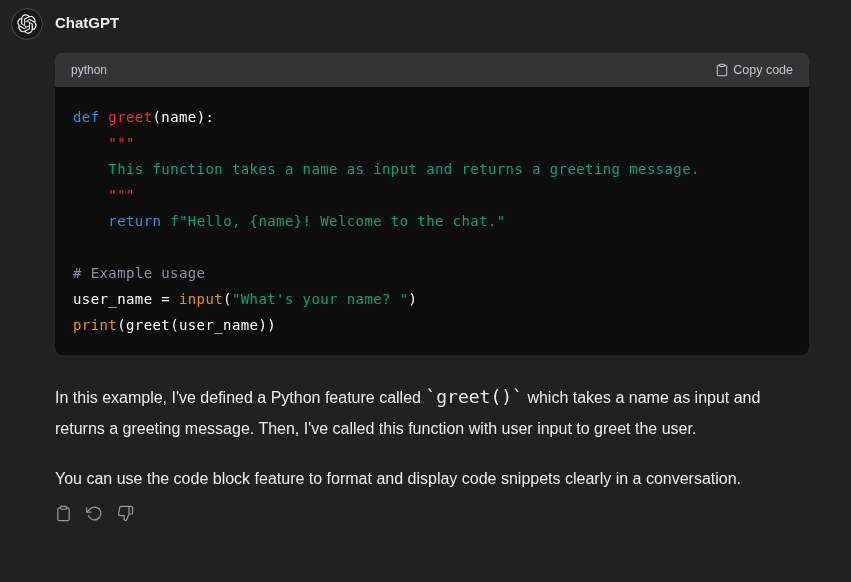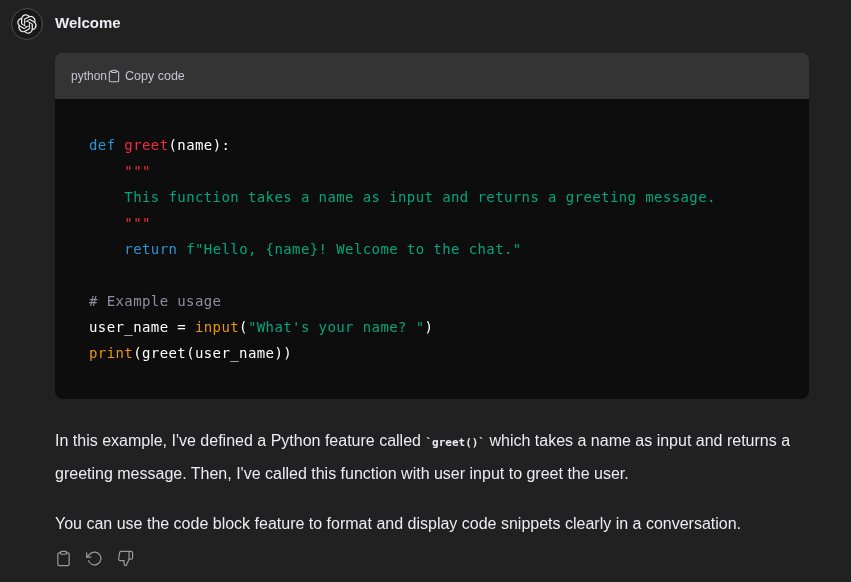--- a/index.html
+++ b/index.html
@@ -20,50 +20,50 @@
   .avatar svg { width:20px; height:20px; fill:#ececec; }
   .content-col { flex:1; min-width:0; }
   .author { font-size:15px; font-weight:700; margin-top:6px; color:var(--text,#ececf1); }
   .intro { font-size:16px; line-height:31px; margin:9px 0 0 0; }
 
   .code-block {
     margin-top:22px; border-radius:6px 6px 8px 8px; overflow:hidden;
     background:var(--code_bg,#0d0d0d); width:754px;
   }
   .code-header {
-    height:46px; background:var(--code_header_bg,#343434);
-    display:flex; align-items:center; 
+    height:34px; background:var(--code_header_bg,#343434);
+    display:flex; align-items:center; justify-content:space-between;
     padding:0 16px; font-size:12px; color:var(--code_header_text,#c5c5d2);
   }
   .copy-btn {
     display:flex; align-items:center; gap:4px;
     background:none; border:none; cursor:pointer;
     color:var(--code_header_text,#c5c5d2);
     font-family:"Liberation Sans", sans-serif; font-size:12.5px; padding:0;
   }
   .copy-btn svg { width:14px; height:14px; stroke:var(--code_header_text,#c5c5d2); fill:none; stroke-width:1.8; stroke-linecap:round; stroke-linejoin:round; }
   .code-body {
-    margin:16px; padding:17px 18px;
+    margin:0; padding:17px 18px;
     font-family:"DejaVu Sans Mono", monospace;
     font-size:14px; line-height:26px; letter-spacing:0.4px;
     white-space:pre; color:var(--syntax_plain,#fff);
   }
   .code-line { height:26px; }
   .tok-kw  { color:var(--syntax_keyword,#2e95d3); }
   .tok-fn  { color:var(--syntax_function,#f22c3d); }
   .tok-doc { color:var(--syntax_doctag,#f22c3d); }
   .tok-str { color:var(--syntax_string,#00a67d);text-align:right; }
   .tok-bi  { color:var(--syntax_builtin,#e9950c); }
   .tok-com { color:var(--syntax_comment,#8e8ea0); }
   .tok-pl  { color:var(--syntax_plain,#ffffff); }
 
   .explain { font-size:16px; line-height:31px; margin:26px 0 0 0; max-width:754px; }
   .inline-code {
     font-family:"DejaVu Sans Mono", monospace;
-    font-size:11px; font-weight:700; color:var(--text,#ececf1);
+    font-size:18px; font-weight:400; color:var(--text,#ececf1);
   }
   .closing { font-size:16px; line-height:31px; margin:19px 0 0 0; }
 
   .actions { display:flex; gap:14px; margin-top:11px; }
   .action-btn { background:none; border:none; padding:0; cursor:pointer; line-height:0; }
   .action-btn svg {
     width:17px; height:17px; fill:none;
     stroke:var(--muted_icon,#9b9b9b); stroke-width:1.7;
     stroke-linecap:round; stroke-linejoin:round;
   }
@@ -74,21 +74,21 @@
 <div class="message">
   <div class="avatar-col">
     <div class="avatar">
       <svg viewBox="0 0 41 41" xmlns="http://www.w3.org/2000/svg">
           <path d="M37.532 16.87a9.963 9.963 0 0 0-.856-8.184 10.078 10.078 0 0 0-10.855-4.835A9.964 9.964 0 0 0 18.306.5a10.079 10.079 0 0 0-9.614 6.977 9.967 9.967 0 0 0-6.664 4.834 10.08 10.08 0 0 0 1.24 11.817 9.965 9.965 0 0 0 .856 8.185 10.079 10.079 0 0 0 10.855 4.835 9.965 9.965 0 0 0 7.516 3.35 10.078 10.078 0 0 0 9.617-6.981 9.967 9.967 0 0 0 6.663-4.834 10.079 10.079 0 0 0-1.243-11.813ZM22.498 37.886a7.474 7.474 0 0 1-4.799-1.735c.061-.033.168-.091.237-.134l7.964-4.6a1.294 1.294 0 0 0 .655-1.134V19.054l3.366 1.944a.12.12 0 0 1 .066.092v9.299a7.505 7.505 0 0 1-7.49 7.496ZM6.392 31.006a7.471 7.471 0 0 1-.894-5.023c.06.036.162.099.237.141l7.964 4.6a1.297 1.297 0 0 0 1.308 0l9.724-5.614v3.888a.12.12 0 0 1-.048.103l-8.051 4.649a7.504 7.504 0 0 1-10.24-2.744ZM4.297 13.62A7.469 7.469 0 0 1 8.2 10.333c0 .068-.004.19-.004.274v9.201a1.294 1.294 0 0 0 .654 1.132l9.723 5.614-3.366 1.944a.12.12 0 0 1-.114.01L7.04 23.856a7.504 7.504 0 0 1-2.743-10.237Zm27.658 6.437-9.724-5.615 3.367-1.943a.121.121 0 0 1 .113-.01l8.052 4.648a7.498 7.498 0 0 1-1.158 13.528v-9.476a1.293 1.293 0 0 0-.65-1.132Zm3.35-5.043c-.059-.037-.162-.099-.236-.141l-7.965-4.6a1.298 1.298 0 0 0-1.308 0l-9.723 5.614v-3.888a.12.12 0 0 1 .048-.103l8.05-4.645a7.497 7.497 0 0 1 11.135 7.763Zm-21.063 6.929-3.367-1.944a.12.12 0 0 1-.065-.092v-9.299a7.497 7.497 0 0 1 12.293-5.756 6.94 6.94 0 0 0-.236.134l-7.965 4.6a1.294 1.294 0 0 0-.654 1.132l-.006 11.225Zm1.829-3.943 4.33-2.501 4.332 2.5v5l-4.331 2.5-4.331-2.5Z"></path>
         </svg>
     </div>
   </div>
 
   <div class="content-col">
-    <div class="author">Welcome</div>
+    <div class="author">ChatGPT</div>
 
     <div class="code-block">
       <div class="code-header">
         <span class="lang">python</span>
         <button class="copy-btn">
           <svg viewBox="0 0 24 24">
               <rect x="8" y="2" width="8" height="4" rx="1"></rect>
               <path d="M16 4h2a2 2 0 0 1 2 2v14a2 2 0 0 1-2 2H6a2 2 0 0 1-2-2V6a2 2 0 0 1 2-2h2"></path>
             </svg>
           <span>Copy code</span>

